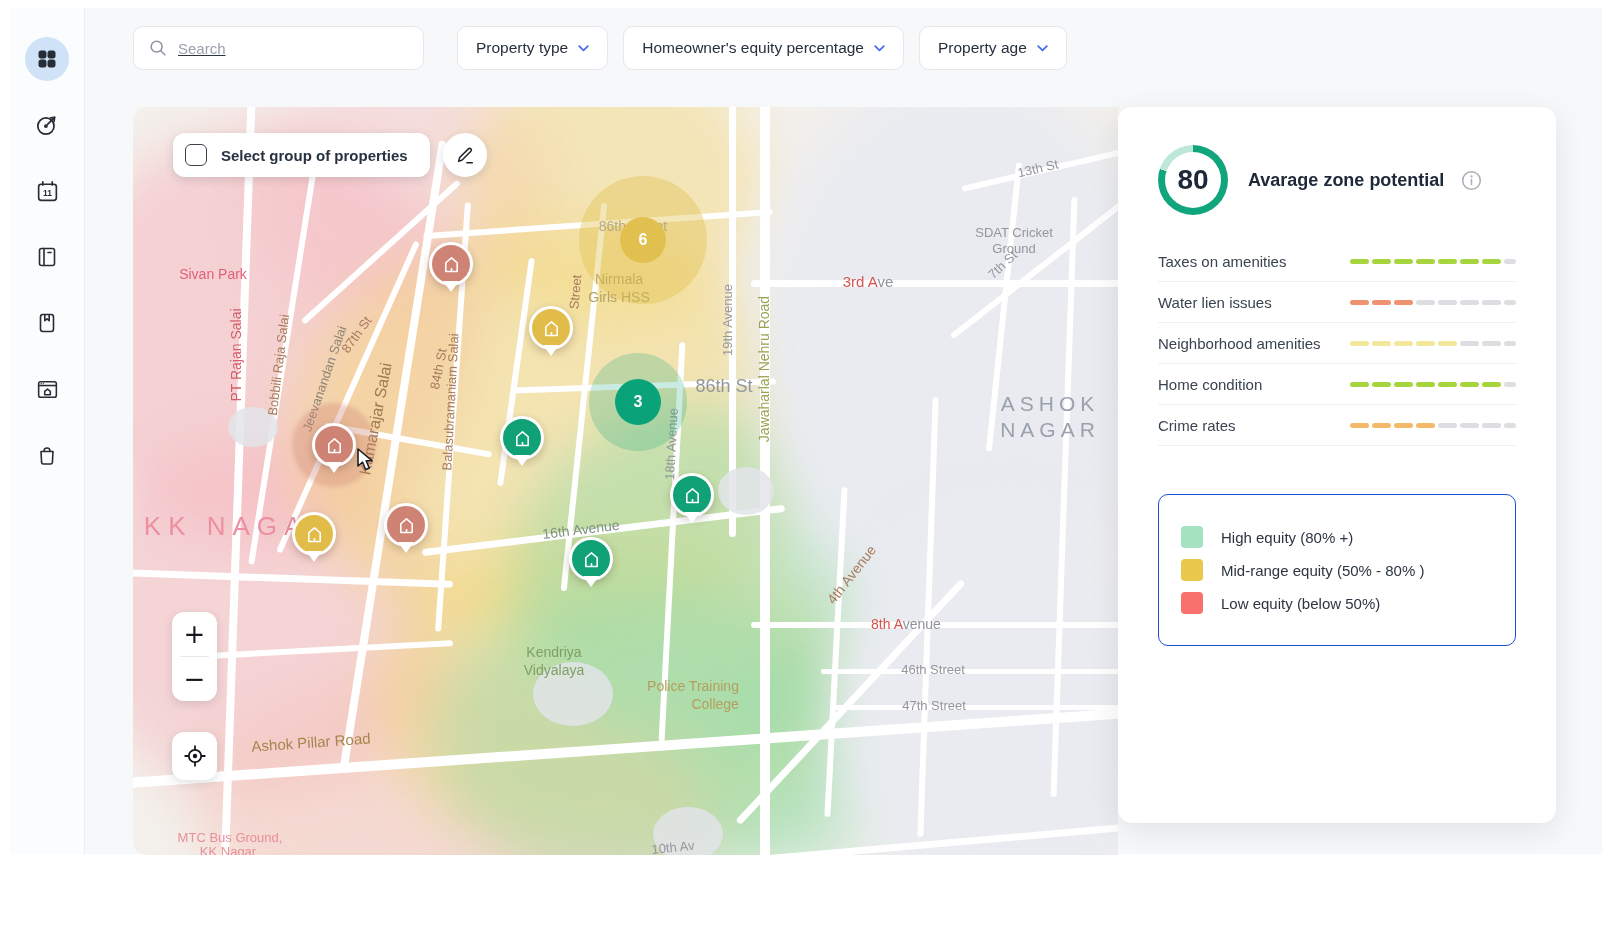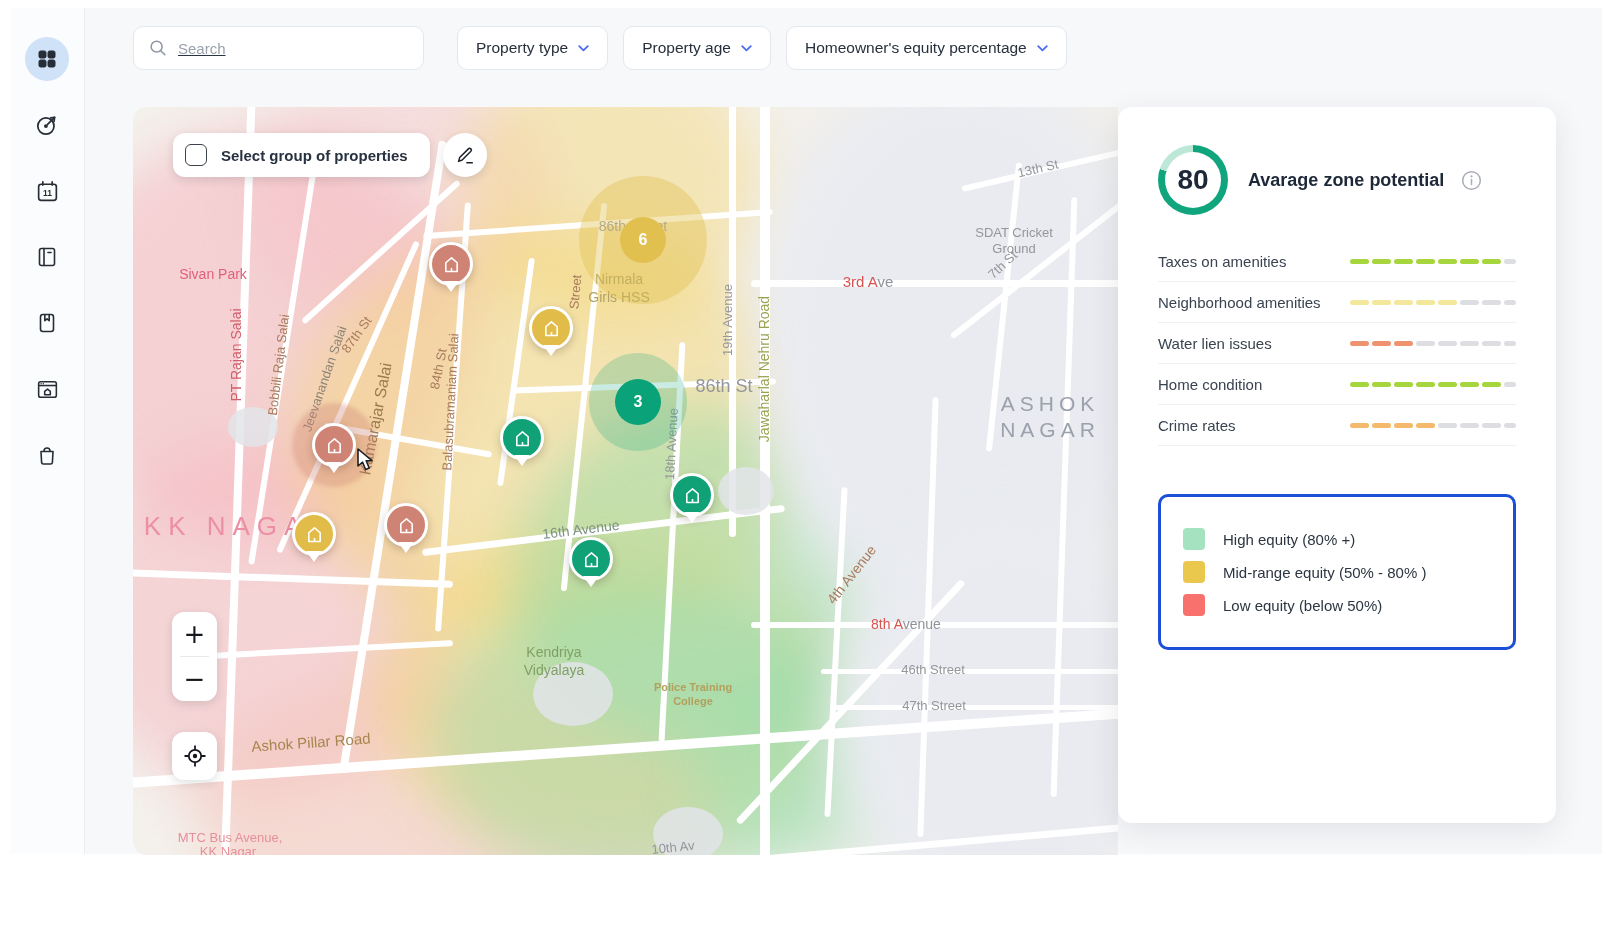--- a/index.html
+++ b/index.html
@@ -79,21 +79,21 @@
   .ring::before { content:""; position:absolute; inset:7px; background:#fff; border-radius:50%; }
   .ring span { position:absolute; inset:0; display:flex; align-items:center; justify-content:center;
     font:700 28px "Liberation Sans",sans-serif; color:#1d2838; }
   .score-title { font:700 18px "Liberation Sans",sans-serif; color:#1d2838; margin-left:20px; }
   .info-ic { margin-left:16px; cursor:pointer; display:flex; }
   #metrics { margin-top:26px; }
   .m-row { display:flex; align-items:center; height:41px; border-bottom:1px solid #eef0f3; }
   .m-label { flex:1; font:400 15px "Liberation Sans",sans-serif; color:#3a4350; }
   .m-bar { display:flex; gap:3px; align-items:center; }
   .seg { height:5px; border-radius:2.5px; }
-  .legend-card { margin-top:48px; border:3px solid #1d4ed8; border-radius:10px; padding:20px 22px; }
+  .legend-card { margin-top:48px; border:1px solid #1d4ed8; border-radius:10px; padding:20px 22px; }
   .lg-row { display:flex; align-items:center; gap:18px; margin:11px 0; }
   .lg-sw { width:22px; height:22px; border-radius:4px; flex-shrink:0; }
   .lg-txt { font:400 15px "Liberation Sans",sans-serif; color:#2c3542; }
 </style>
 </head>
 <body>
 
 <div class="app">
 
 
@@ -163,27 +163,27 @@
           <input type="text" placeholder="Search" style="">
         </div>
         <div id="filter-pills">
             <div class="pill">
               <span>Property type</span>
               <svg width="11" height="7" viewBox="0 0 11 7" fill="none">
                 <path d="M1.2 1.2 L5.5 5.4 L9.8 1.2" stroke="#4d6bf0" stroke-width="1.8" stroke-linecap="round" stroke-linejoin="round"></path>
               </svg>
             </div>
             <div class="pill">
-              <span>Property age</span>
+              <span>Homeowner's equity percentage</span>
               <svg width="11" height="7" viewBox="0 0 11 7" fill="none">
                 <path d="M1.2 1.2 L5.5 5.4 L9.8 1.2" stroke="#4d6bf0" stroke-width="1.8" stroke-linecap="round" stroke-linejoin="round"></path>
               </svg>
             </div>
             <div class="pill">
-              <span>Homeowner's equity percentage</span>
+              <span>Property age</span>
               <svg width="11" height="7" viewBox="0 0 11 7" fill="none">
                 <path d="M1.2 1.2 L5.5 5.4 L9.8 1.2" stroke="#4d6bf0" stroke-width="1.8" stroke-linecap="round" stroke-linejoin="round"></path>
               </svg>
             </div>
           </div>
       </div>
 
       <div class="workspace">
 
         <div class="map">
@@ -258,28 +258,28 @@
 Ground</span>
               <span class="map-label" style="left: 870px; top: 158px; font-size: 13px; color: rgb(148, 150, 156); transform: translate(-50%, -50%) rotate(-43deg);">7th St</span>
               <span class="map-label" style="left: 917px; top: 310px; font-size: 21px; color: rgb(155, 161, 172); letter-spacing: 5px; text-align: center; transform: translate(-50%, -50%) rotate(0deg);">ASHOK
 NAGAR</span>
               <span class="map-label" style="left: 591px; top: 279px; font-size: 18px; color: rgb(148, 150, 156); transform: translate(-50%, -50%) rotate(0deg);">86th St</span>
               <span class="map-label" style="left: 539px; top: 337px; font-size: 13px; color: rgb(148, 150, 156); transform: translate(-50%, -50%) rotate(-87deg);">18th Avenue</span>
               <span class="map-label" style="left: 106px; top: 419px; font-size: 26px; color: rgb(236, 143, 163); letter-spacing: 7px; transform: translate(-50%, -50%) rotate(0deg);">KK NAGAR</span>
               <span class="map-label" style="left: 448px; top: 423px; font-size: 14px; color: rgb(126, 145, 131); transform: translate(-50%, -50%) rotate(-7deg);">16th Avenue</span>
               <span class="map-label" style="left: 421px; top: 554px; font-size: 14px; color: rgb(127, 160, 101); text-align: center; transform: translate(-50%, -50%) rotate(0deg);">Kendriya
 Vidyalaya</span>
-              <span class="map-label" style="left: 560px; top: 588px; font-size: 11px; color: rgb(179, 160, 92); text-align: center; transform: translate(-50%, -50%) rotate(0deg); font-weight: bold;">Police Training
+              <span class="map-label" style="left: 560px; top: 588px; font-size: 14px; color: rgb(179, 160, 92); text-align: right; transform: translate(-50%, -50%) rotate(0deg);">Police Training
 College</span>
               <span class="map-label" style="left: 719px; top: 468px; font-size: 14px; color: rgb(168, 123, 94); transform: translate(-50%, -50%) rotate(-52deg);">4th Avenue</span>
               <span class="map-label" style="left: 773px; top: 518px; font-size: 14px; color: rgb(148, 150, 156); transform: translate(-50%, -50%) rotate(0deg);"><span style="color: rgb(217, 83, 79);">8th A</span><span style="color: rgb(143, 146, 153);">venue</span></span>
               <span class="map-label" style="left: 800px; top: 563px; font-size: 13px; color: rgb(148, 150, 156); transform: translate(-50%, -50%) rotate(0deg);">46th Street</span>
               <span class="map-label" style="left: 801px; top: 599px; font-size: 13px; color: rgb(148, 150, 156); transform: translate(-50%, -50%) rotate(0deg);">47th Street</span>
               <span class="map-label" style="left: 178px; top: 636px; font-size: 15px; color: rgb(168, 133, 79); transform: translate(-50%, -50%) rotate(-4deg);">Ashok Pillar Road</span>
-              <span class="map-label" style="left: 97px; top: 731px; font-size: 13px; color: rgb(231, 143, 154); transform: translate(-50%, -50%) rotate(0deg);">MTC Bus Avenue,</span>
+              <span class="map-label" style="left: 97px; top: 731px; font-size: 13px; color: rgb(231, 143, 154); transform: translate(-50%, -50%) rotate(0deg);">MTC Bus Ground,</span>
               <span class="map-label" style="left: 95px; top: 745px; font-size: 13px; color: rgb(231, 143, 154); transform: translate(-50%, -50%) rotate(0deg);">KK Nagar</span>
               <span class="map-label" style="left: 540px; top: 741px; font-size: 13px; color: rgb(148, 150, 156); transform: translate(-50%, -50%) rotate(-6deg);">10th Av</span>
             </div>
           <div id="map-markers">
               <div class="pin-halo" style="left: 446px; top: 69px; width: 128px; height: 128px; background: rgba(226, 192, 79, 0.4); z-index: 3;"></div>
               <div class="cluster" style="left: 487px; top: 110px; width: 46px; height: 46px; background: rgb(226, 192, 79); z-index: 4;">6</div>
               <div class="pin-halo" style="left: 456px; top: 246px; width: 98px; height: 98px; background: rgba(10, 163, 121, 0.22); z-index: 3;"></div>
               <div class="cluster" style="left: 482px; top: 272px; width: 46px; height: 46px; background: rgb(10, 163, 121); z-index: 4;">3</div>
               <div class="pin" style="left: 296px; top: 135px; background: rgb(206, 131, 117); z-index: 5;">
                 <svg width="21" height="21" viewBox="0 0 24 24" fill="none" stroke="#ffffff" stroke-width="1.8" stroke-linejoin="round">
@@ -382,40 +382,40 @@
                   <span class="seg" style="width: 19px; background: rgb(166, 213, 62);"></span>
                   <span class="seg" style="width: 19px; background: rgb(166, 213, 62);"></span>
                   <span class="seg" style="width: 19px; background: rgb(166, 213, 62);"></span>
                   <span class="seg" style="width: 19px; background: rgb(166, 213, 62);"></span>
                   <span class="seg" style="width: 19px; background: rgb(166, 213, 62);"></span>
                   <span class="seg" style="width: 19px; background: rgb(166, 213, 62);"></span>
                   <span class="seg" style="width: 12px; background: rgb(220, 222, 226);"></span>
                 </span>
               </div>
               <div class="m-row">
+                <span class="m-label">Water lien issues</span>
+                <span class="m-bar">
+                  <span class="seg" style="width: 19px; background: rgb(239, 146, 112);"></span>
+                  <span class="seg" style="width: 19px; background: rgb(239, 146, 112);"></span>
+                  <span class="seg" style="width: 19px; background: rgb(239, 146, 112);"></span>
+                  <span class="seg" style="width: 19px; background: rgb(220, 222, 226);"></span>
+                  <span class="seg" style="width: 19px; background: rgb(220, 222, 226);"></span>
+                  <span class="seg" style="width: 19px; background: rgb(220, 222, 226);"></span>
+                  <span class="seg" style="width: 19px; background: rgb(220, 222, 226);"></span>
+                  <span class="seg" style="width: 12px; background: rgb(220, 222, 226);"></span>
+                </span>
+              </div>
+              <div class="m-row">
                 <span class="m-label">Neighborhood amenities</span>
                 <span class="m-bar">
                   <span class="seg" style="width: 19px; background: rgb(243, 231, 155);"></span>
                   <span class="seg" style="width: 19px; background: rgb(243, 231, 155);"></span>
                   <span class="seg" style="width: 19px; background: rgb(243, 231, 155);"></span>
                   <span class="seg" style="width: 19px; background: rgb(243, 231, 155);"></span>
                   <span class="seg" style="width: 19px; background: rgb(243, 231, 155);"></span>
-                  <span class="seg" style="width: 19px; background: rgb(220, 222, 226);"></span>
-                  <span class="seg" style="width: 19px; background: rgb(220, 222, 226);"></span>
-                  <span class="seg" style="width: 12px; background: rgb(220, 222, 226);"></span>
-                </span>
-              </div>
-              <div class="m-row">
-                <span class="m-label">Water lien issues</span>
-                <span class="m-bar">
-                  <span class="seg" style="width: 19px; background: rgb(239, 146, 112);"></span>
-                  <span class="seg" style="width: 19px; background: rgb(239, 146, 112);"></span>
-                  <span class="seg" style="width: 19px; background: rgb(239, 146, 112);"></span>
-                  <span class="seg" style="width: 19px; background: rgb(220, 222, 226);"></span>
-                  <span class="seg" style="width: 19px; background: rgb(220, 222, 226);"></span>
                   <span class="seg" style="width: 19px; background: rgb(220, 222, 226);"></span>
                   <span class="seg" style="width: 19px; background: rgb(220, 222, 226);"></span>
                   <span class="seg" style="width: 12px; background: rgb(220, 222, 226);"></span>
                 </span>
               </div>
               <div class="m-row">
                 <span class="m-label">Home condition</span>
                 <span class="m-bar">
                   <span class="seg" style="width: 19px; background: rgb(166, 213, 62);"></span>
                   <span class="seg" style="width: 19px; background: rgb(166, 213, 62);"></span>

